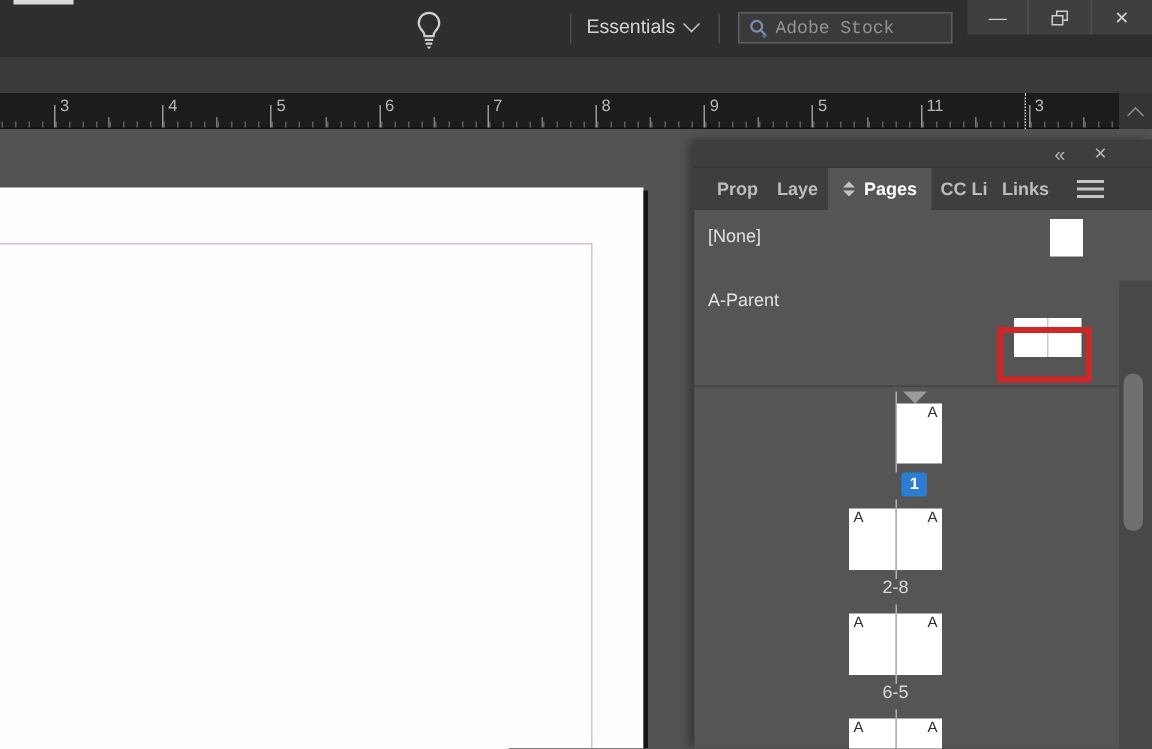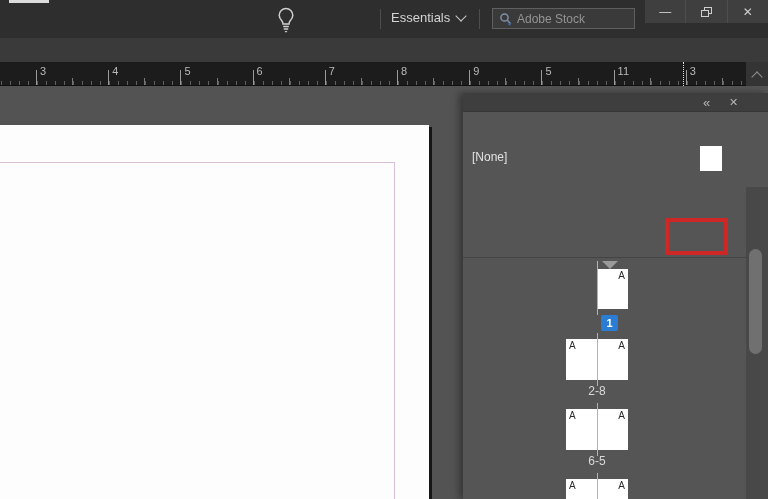--- a/index.html
+++ b/index.html
@@ -15,21 +15,21 @@
   #share-btn { left:308px; top:6px; width:62px; height:25px; border-radius:13px;
                background:#1473e6; color:#fff; font-size:13px; display:flex;
                align-items:center; justify-content:center; }
   .tb-divider { top:9px; width:1px; height:20px; background:#4d4d4d; }
   #workspace { left:391px; top:10px; color:#d5d5d5; font-size:13px; display:flex; align-items:center; gap:7px; }
   .chev { width:8px; height:8px; border-right:1.5px solid #c9c9c9; border-bottom:1.5px solid #c9c9c9;
           transform:rotate(45deg); margin-top:-4px; }
   #stock-search { left:492px; top:8px; width:143px; height:21px; background:#3a3a3a;
                   border:1px solid #5f5f5f; display:flex; align-items:center; padding:0 6px; gap:4px; }
   #stock-search input { background:transparent; border:none; outline:none; color:#f9a8d4;
-                        font-size:12px; width:100px; font-family:Liberation Sans, sans-serif; }
+                        font-size:12px; width:100px; font-family:Liberation Mono, monospace; }
   #stock-search input::placeholder { color:#949494; }
   #win-controls { left:645px; top:0; width:123px; height:23px; background:#3f3f3f; display:flex; }
   .win-btn { flex:1; display:flex; align-items:center; justify-content:center;
              color:#cfcfcf; font-size:12px; border-left:1px solid #4e4e4e; }
   .win-btn:first-child { border-left:none; }
   #restore-glyph { position:relative; width:11px; height:10px; }
   #restore-glyph .sq1 { position:absolute; right:0; top:0; width:8px; height:7px; border:1.3px solid #cfcfcf; }
   #restore-glyph .sq2 { position:absolute; left:0; bottom:0; width:8px; height:7px; border:1.3px solid #cfcfcf; background:#3f3f3f; }
 
   
@@ -273,26 +273,46 @@
     <div id="page-shadow"></div>
     <div id="margin-h"></div>
     <div id="margin-v"></div>
   </div>
 
   <div id="panel" class="abs">
     <div id="panel-header">
       <span id="panel-collapse">«</span>
       <span id="panel-close">✕</span>
     </div>
+    <div id="tabbar">
+      <div class="tab" style="left:15px">Prop</div>
+      <div class="tab" style="left:55px">Laye</div>
+      <div class="tab active" style="left:89px">
+        <span id="sort-icon">
+            <i class="up"></i>
+            <i class="dn"></i>
+          </span>
+        <span>Pages</span>
+      </div>
+      <div class="tab" style="left:164px">CC Li</div>
+      <div class="tab" style="left:205px">Links</div>
+      <div id="panel-menu"></div>
+    </div>
 
     <div id="panel-body">
 
       <div class="parent-row" style="top:1px">
         <span class="parent-label" style="top:9px">[None]</span>
         <span class="thumb-single" style="left:237px; top:5px"></span>
+      </div>
+      <div class="parent-row" style="top:35px">
+        <span class="parent-label" style="top:18px">A-Parent</span>
+        <span class="thumb-spread" style="left:213px; top:37px">
+            <i></i>
+          </span>
       </div>
       <div id="annotation-box"></div>
       <div id="parents-divider"></div>
 
       <div id="first-triangle"></div>
       <div id="page1-spine" class="spine abs"></div>
       <div id="page1" class="pg abs">
         <span class="corner-a right">A</span>
       </div>
       <div id="page1-badge">1</div>

